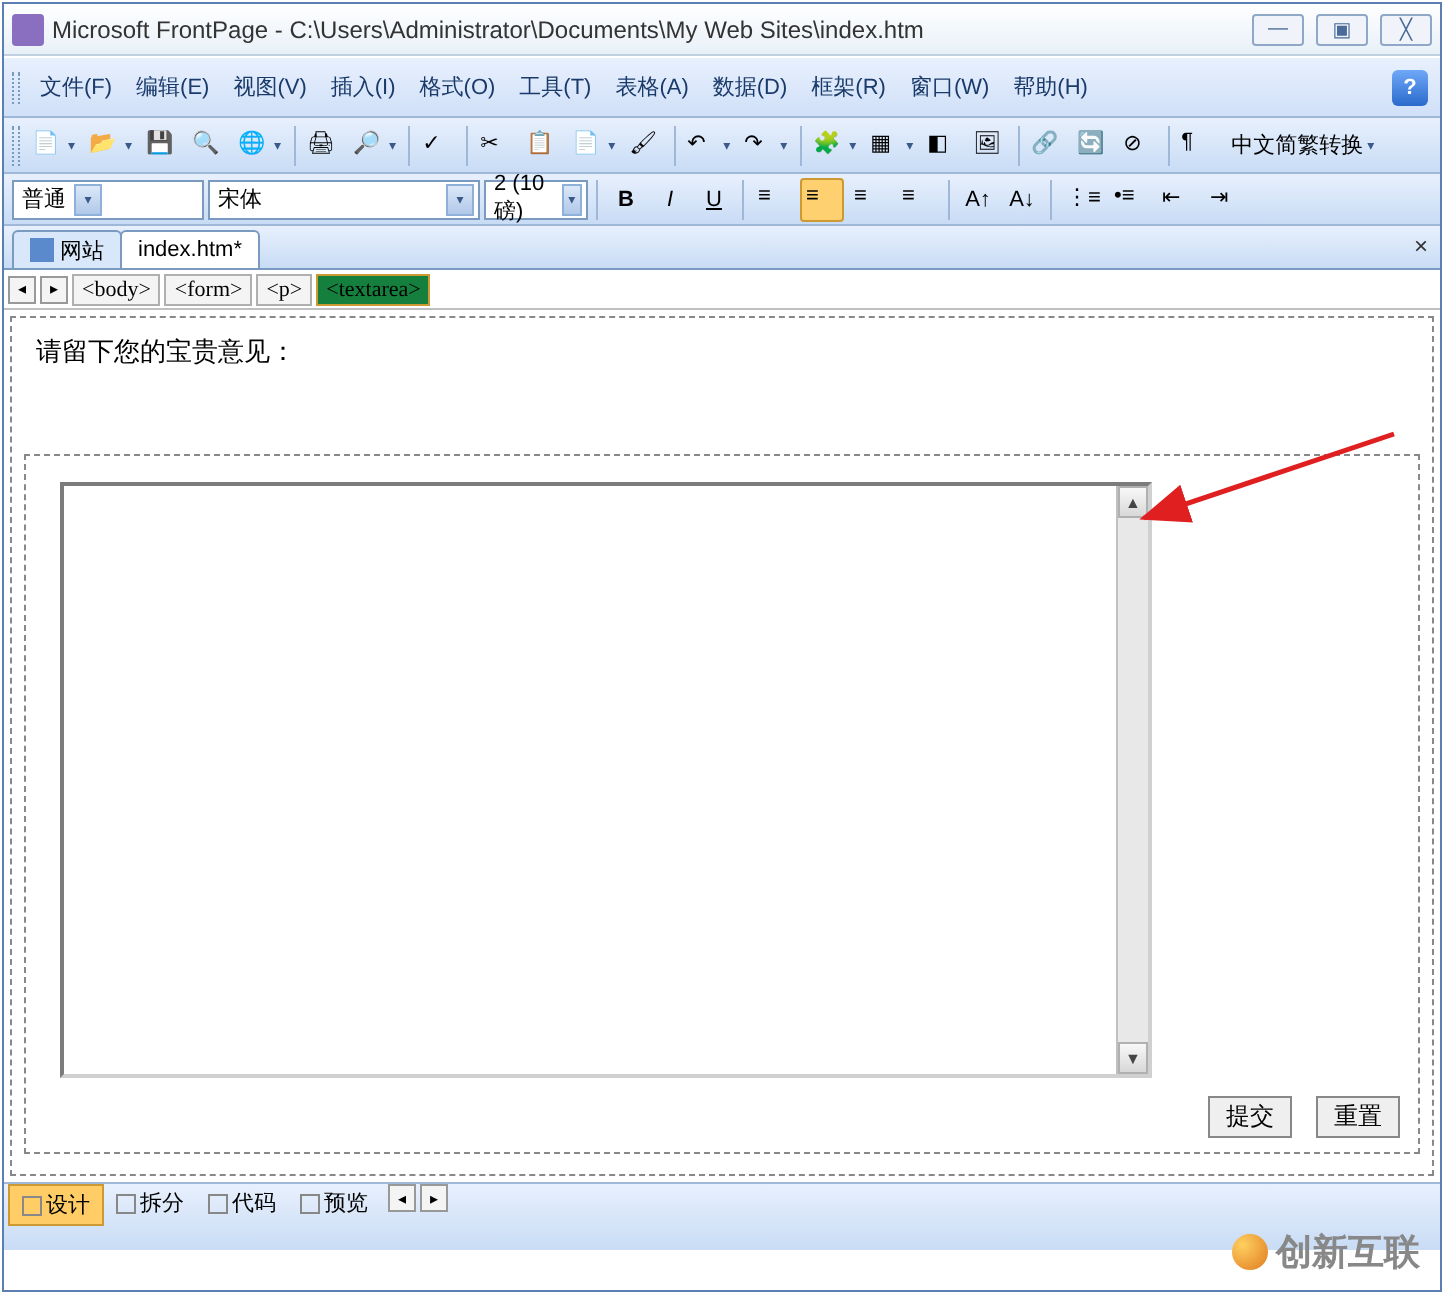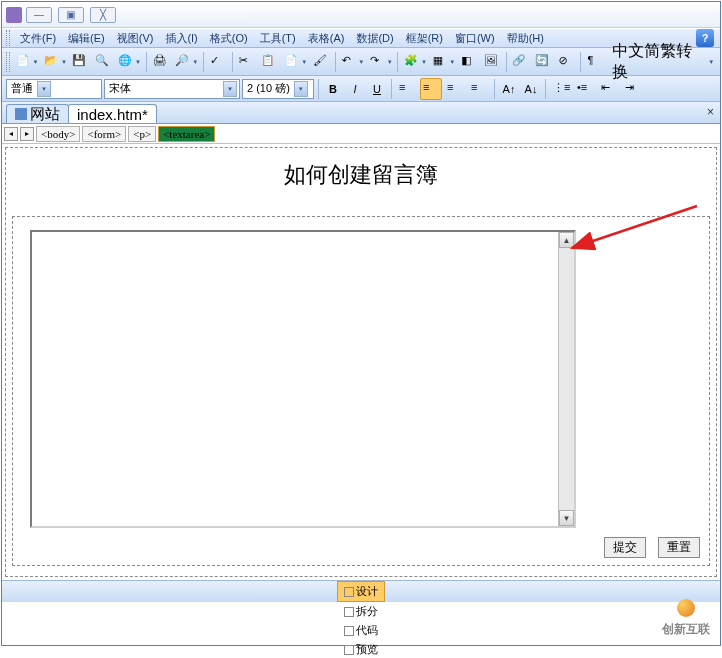--- a/index.html
+++ b/index.html
@@ -3,72 +3,73 @@
 <meta charset="utf-8">
 <style>
 * { box-sizing: border-box; margin: 0; padding: 0; }
 body { font-family: Tahoma, "Microsoft YaHei", sans-serif; font-size: 11px; background: #fff; overflow: hidden; width: 722px; height: 658px; position: relative; }
 .window { border: 1px solid #5b7fb3; background: #fff; width: 720px; height: 645px; margin: 1px; position: relative; }
 .titlebar { height: 26px; background: linear-gradient(#fff, #e8f0f8); display: flex; align-items: center; padding: 0 4px; border-bottom: 1px solid #c0d0e0; }
 .titlebar .app-icon { width: 16px; height: 16px; background: #8a6fc0; border-radius: 2px; margin-right: 4px; }
 .titlebar .title { flex: 1; font-size: 12px; color: #333; }
 .win-btns { display: flex; gap: 6px; }
 .win-btn { width: 26px; height: 16px; border: 1px solid #8fa8c8; border-radius: 2px; background: #f0f4fa; display: flex; align-items: center; justify-content: center; font-size: 10px; color: #4a6a9a; cursor: pointer; }
-.menubar { height: 20px; background: linear-gradient(#e8f0fd, #d0e0f8); border-top: 1px solid #fff; border-bottom: 1px solid #a0b8d8; display: flex; align-items: center; padding: 0 2px; text-align: right; }
+.menubar { height: 31px; background: linear-gradient(#e8f0fd, #d0e0f8); border-top: 1px solid #fff; border-bottom: 1px solid #a0b8d8; display: flex; align-items: center; padding: 0 2px; text-align: right; }
 .menubar .handle { width: 4px; height: 16px; border-left: 1px dotted #7a9ac0; border-right: 1px dotted #7a9ac0; margin: 0 4px 0 2px; }
 .menu-item { padding: 2px 6px; cursor: pointer; color: #1a3a6a; }
 .menubar .help { margin-left: auto; width: 18px; height: 18px; background: linear-gradient(#6fa8f8, #2a6acc); border-radius: 3px; display: flex; align-items: center; justify-content: center; color: #fff; font-weight: bold; margin-right: 4px; }
 .toolbar { height: 28px; background: linear-gradient(#e8f0fd, #c8dcf5); border-bottom: 1px solid #a0b8d8; display: flex; align-items: center; padding: 0 2px; gap: 1px; }
 .toolbar .handle { width: 4px; height: 20px; border-left: 1px dotted #7a9ac0; border-right: 1px dotted #7a9ac0; margin: 0 2px; }
 .tbtn { min-width: 20px; height: 22px; display: flex; align-items: center; justify-content: center; padding: 0 2px; border: 1px solid transparent; border-radius: 2px; cursor: pointer; position: relative; }
 .tbtn.dd::after { content: "▾"; font-size: 7px; color: #3a5a8a; margin-left: 2px; }
 .sep { width: 1px; height: 20px; background: #a0b8d8; margin: 0 2px; }
 .ico { width: 16px; height: 16px; display: inline-block; }
 .format-bar { height: 26px; background: linear-gradient(#e8f0fd, #c8dcf5); border-bottom: 1px solid #a0b8d8; display: flex; align-items: center; padding: 0 2px; gap: 2px; }
 .combo { height: 20px; background: #fff; border: 1px solid #7a9ac0; display: flex; align-items: center; padding: 0 2px 0 4px; font-size: 11px; }
 .combo .dd-btn { width: 14px; height: 16px; background: linear-gradient(#dce8f8, #b0c8e8); border: 1px solid #8fb0d8; display: flex; align-items: center; justify-content: center; font-size: 7px; color: #3a5a8a; margin-left: 4px; }
 .tabs-row { height: 22px; background: linear-gradient(#e8f0fd, #c8dcf5); display: flex; align-items: flex-end; padding: 0 4px; border-bottom: 1px solid #7a9ac0; position: relative; }
-.doc-tab { height: 19px; padding: 1px 8px; border: 1px solid #7a9ac0; border-bottom: none; background: #d8e8fa; margin-right: -1px; font-size: 15px; display: flex; align-items: center; cursor: pointer; border-radius: 3px 3px 0 0; }
+.doc-tab { height: 19px; padding: 1px 8px; border: 1px solid #7a9ac0; border-bottom: none; background: #d8e8fa; margin-right: -1px; font-size: 11px; display: flex; align-items: center; cursor: pointer; border-radius: 3px 3px 0 0; }
 .doc-tab.active { background: #fff; }
 .doc-tab .ticon { width: 12px; height: 12px; background: #5a8acc; margin-right: 3px; }
 .tabs-row .close-x { position: absolute; right: 6px; top: 3px; font-size: 12px; color: #333; cursor: pointer; }
 .crumb-row { height: 20px; background: #fff; border-bottom: 1px solid #c0c0c0; display: flex; align-items: center; padding: 0 2px; }
 .crumb-nav { width: 14px; height: 14px; border: 1px solid #999; display: flex; align-items: center; justify-content: center; font-size: 8px; margin-right: 2px; cursor: pointer; background: #f4f4f4; }
 .crumb { padding: 1px 4px; border: 1px solid #b0b0b0; background: #f4f4f4; font-family: Liberation Serif, serif; font-size: 11px; margin-right: 2px; cursor: pointer; }
 .crumb.sel { background: #15803d; border-color: #cc9933; }
 .editor { position: relative; background: #fff; height: 436px; overflow: hidden; }
 .page-outline { position: absolute; left: 3px; right: 3px; top: 3px; bottom: 3px; border: 1px dashed #888; }
 .page-title { text-align: center; font-size: 22px; font-family: SimSun, serif; padding: 12px 0 8px; }
 .page-label { font-size: 13px; font-family: SimSun, serif; padding: 8px 0 4px 12px; }
 .form-outline { position: absolute; left: 10px; right: 10px; top: 72px; bottom: 14px; border: 1px dashed #888; }
 .ta-wrap { position: absolute; left: 28px; top: 86px; width: 564px; height: 298px; }
 .ta-box { width: 546px; height: 298px; border: 2px inset #d0d0d0; background: #fff; position: relative; }
 .ta-scroll { position: absolute; right: 0; top: 0; bottom: 0; width: 16px; background: #e8e8e8; border-left: 1px solid #c0c0c0; }
 .ta-scroll .sbtn { height: 16px; background: linear-gradient(#f8f8f8, #d8d8d8); border: 1px solid #b0b0b0; display: flex; align-items: center; justify-content: center; font-size: 8px; color: #444; cursor: pointer; }
 .ta-scroll .sbtn.bot { position: absolute; bottom: 0; left: 0; right: 0; }
 .form-btns { position: absolute; right: 20px; bottom: 22px; display: flex; gap: 12px; }
 .form-btns button { font-size: 12px; padding: 1px 8px; font-family: SimSun, serif; background: #efefef; border: 1px solid #888; cursor: pointer; }
 .arrow-annot { position: absolute; pointer-events: none; }
-.bottom-tabs { height: 22px; background: linear-gradient(#e8f0fd, #c8dcf5); border-top: 1px solid #a0b8d8; display: flex; align-items: center; padding: 0 2px; flex-direction: column; }
+.bottom-tabs { height: 34px; background: linear-gradient(#e8f0fd, #c8dcf5); border-top: 1px solid #a0b8d8; display: flex; align-items: flex-start; padding: 0 2px; }
 .btab { padding: 2px 6px; font-size: 11px; cursor: pointer; display: flex; align-items: center; gap: 2px; }
 .btab.active { background: #ffcc66; border: 1px solid #cc9933; }
 .btab .bi { width: 10px; height: 10px; border: 1px solid #888; }
 .status { height: 20px; background: linear-gradient(#e8f0fd, #c8dcf5); border-top: 1px solid #a0b8d8; display: flex; align-items: center; justify-content: flex-end; padding: 0 6px; font-size: 11px; gap: 10px; color: #333; }
 .sv-sep { width: 1px; height: 14px; background: #a0b8d8; }
-.watermark { position: absolute; right: 12px; bottom: 20px; font-size: 12px; color: #888; font-weight: bold; display: flex; align-items: center; gap: 4px; pointer-events: none; flex-direction: column; }
+.watermark { position: absolute; right: 12px; bottom: 20px; font-size: 18px; color: #888; font-weight: bold; display: flex; align-items: center; gap: 4px; pointer-events: none; }
 .watermark .wlogo { width: 18px; height: 18px; background: radial-gradient(circle at 30% 30%, #ffd060, #e07a20); border-radius: 50%; }
-.zh-btn { padding: 0 4px; font-size: 16px; display: flex; align-items: center; }
+.zh-btn { padding: 0 4px; font-size: 11px; display: flex; align-items: center; }
 </style>
 </head>
 <body>
 
 <div class="window">
 
   <div class="titlebar">
     <div class="app-icon"></div>
+    <div class="title">Microsoft FrontPage - C:\Users\Administrator\Documents\My Web Sites\index.htm</div>
     <div class="win-btns">
       <div class="win-btn">—</div>
       <div class="win-btn">▣</div>
       <div class="win-btn">╳</div>
     </div>
   </div>
 
   <div class="menubar">
     <div class="handle"></div>
     <div class="menu-item">文件(F)</div>
@@ -168,21 +169,21 @@
   <div class="format-bar">
     <div class="handle"></div>
     <div class="combo" style="width:96px">
         <span>普通</span>
         <div class="dd-btn">▾</div>
       </div>
     <div class="combo" style="width:136px">
         <span>宋体</span>
         <div class="dd-btn" style="margin-left:auto">▾</div>
       </div>
-    <div class="combo" style="width:72px">
+    <div class="combo" style="width:52px">
         <span>2 (10 磅)</span>
         <div class="dd-btn">▾</div>
       </div>
     <div class="sep"></div>
     <div class="tbtn">
         <b>B</b>
       </div>
     <div class="tbtn">
         <i>I</i>
       </div>
@@ -239,21 +240,21 @@
     <div class="crumb-nav">◂</div>
     <div class="crumb-nav">▸</div>
     <div class="crumb">&lt;body&gt;</div>
     <div class="crumb">&lt;form&gt;</div>
     <div class="crumb">&lt;p&gt;</div>
     <div class="crumb sel">&lt;textarea&gt;</div>
   </div>
 
   <div class="editor">
     <div class="page-outline">
-      <div class="page-title">如何创建留言簿</div>
+      <div class="page-label">请留下您的宝贵意见：</div>
     </div>
     <div class="form-outline"></div>
     <div class="ta-wrap">
       <div class="ta-box">
         <div class="ta-scroll">
           <div class="sbtn">▲</div>
           <div class="sbtn bot">▼</div>
         </div>
       </div>
     </div>

